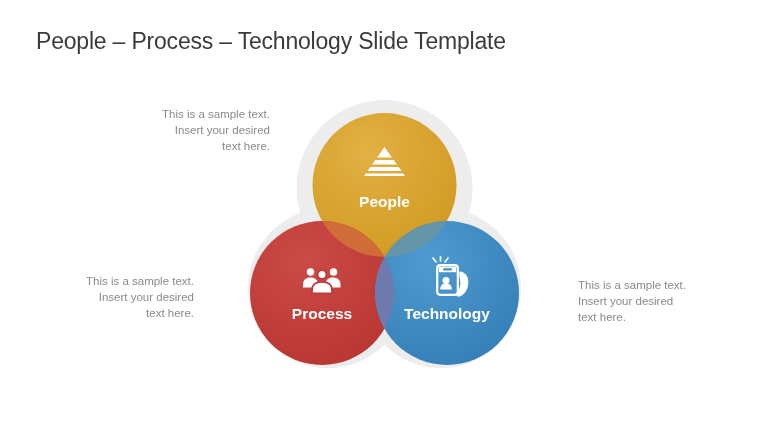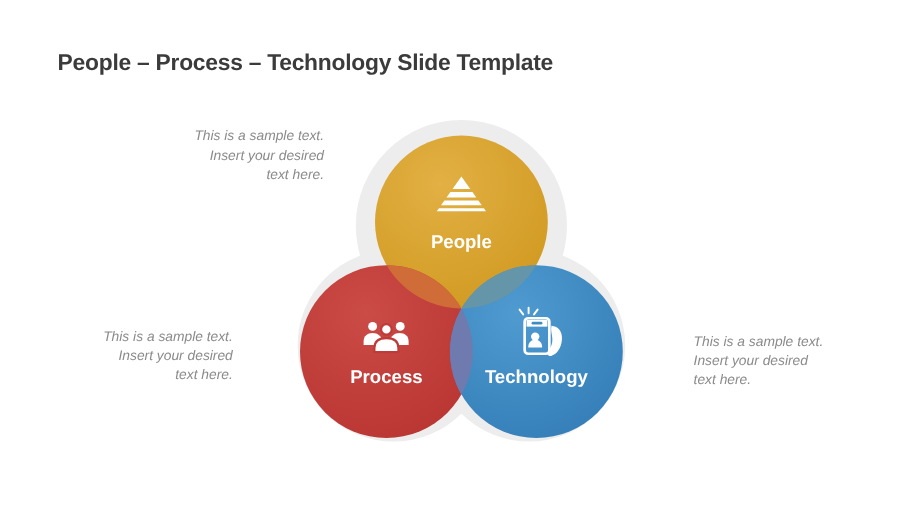--- a/index.html
+++ b/index.html
@@ -8,36 +8,36 @@
     width: 768px;
     height: 432px;
     background: #ffffff;
     overflow: hidden;
     font-family: "Liberation Sans", sans-serif;
   }
   .slide-title {
     position: absolute;
     left: 36px;
     top: 27px;
-    margin: 12px;
-    font-size: 19px;
+    margin: 0;
+    font-size: 23px;
     line-height: 28px;
-    font-weight: 700;
+    font-weight: 400;
     letter-spacing: -0.2px;
     color: #3b3b3b;
     white-space: nowrap;
   }
   .venn-svg { position: absolute; left: 0; top: 0; }
   .note {
     position: absolute;
     color: #8a8a8a;
     font-size: 11.5px;
     line-height: 16px;
   }
-  .note span { display: block; font-style: italic; }
+  .note span { display: block; }
   .note-top-left   { left: 148px; top: 106px; width: 122px; text-align: right; }
   .note-mid-left   { left:  70px; top: 273px; width: 124px; text-align: right; }
   .note-mid-right  { left: 578px; top: 277px; width: 130px; text-align: left; }
   .circle-label {
     font-family: "Liberation Sans", sans-serif;
     font-weight: 700;
     font-size: 15.5px;
     fill: #ffffff;
   }
 </style>

